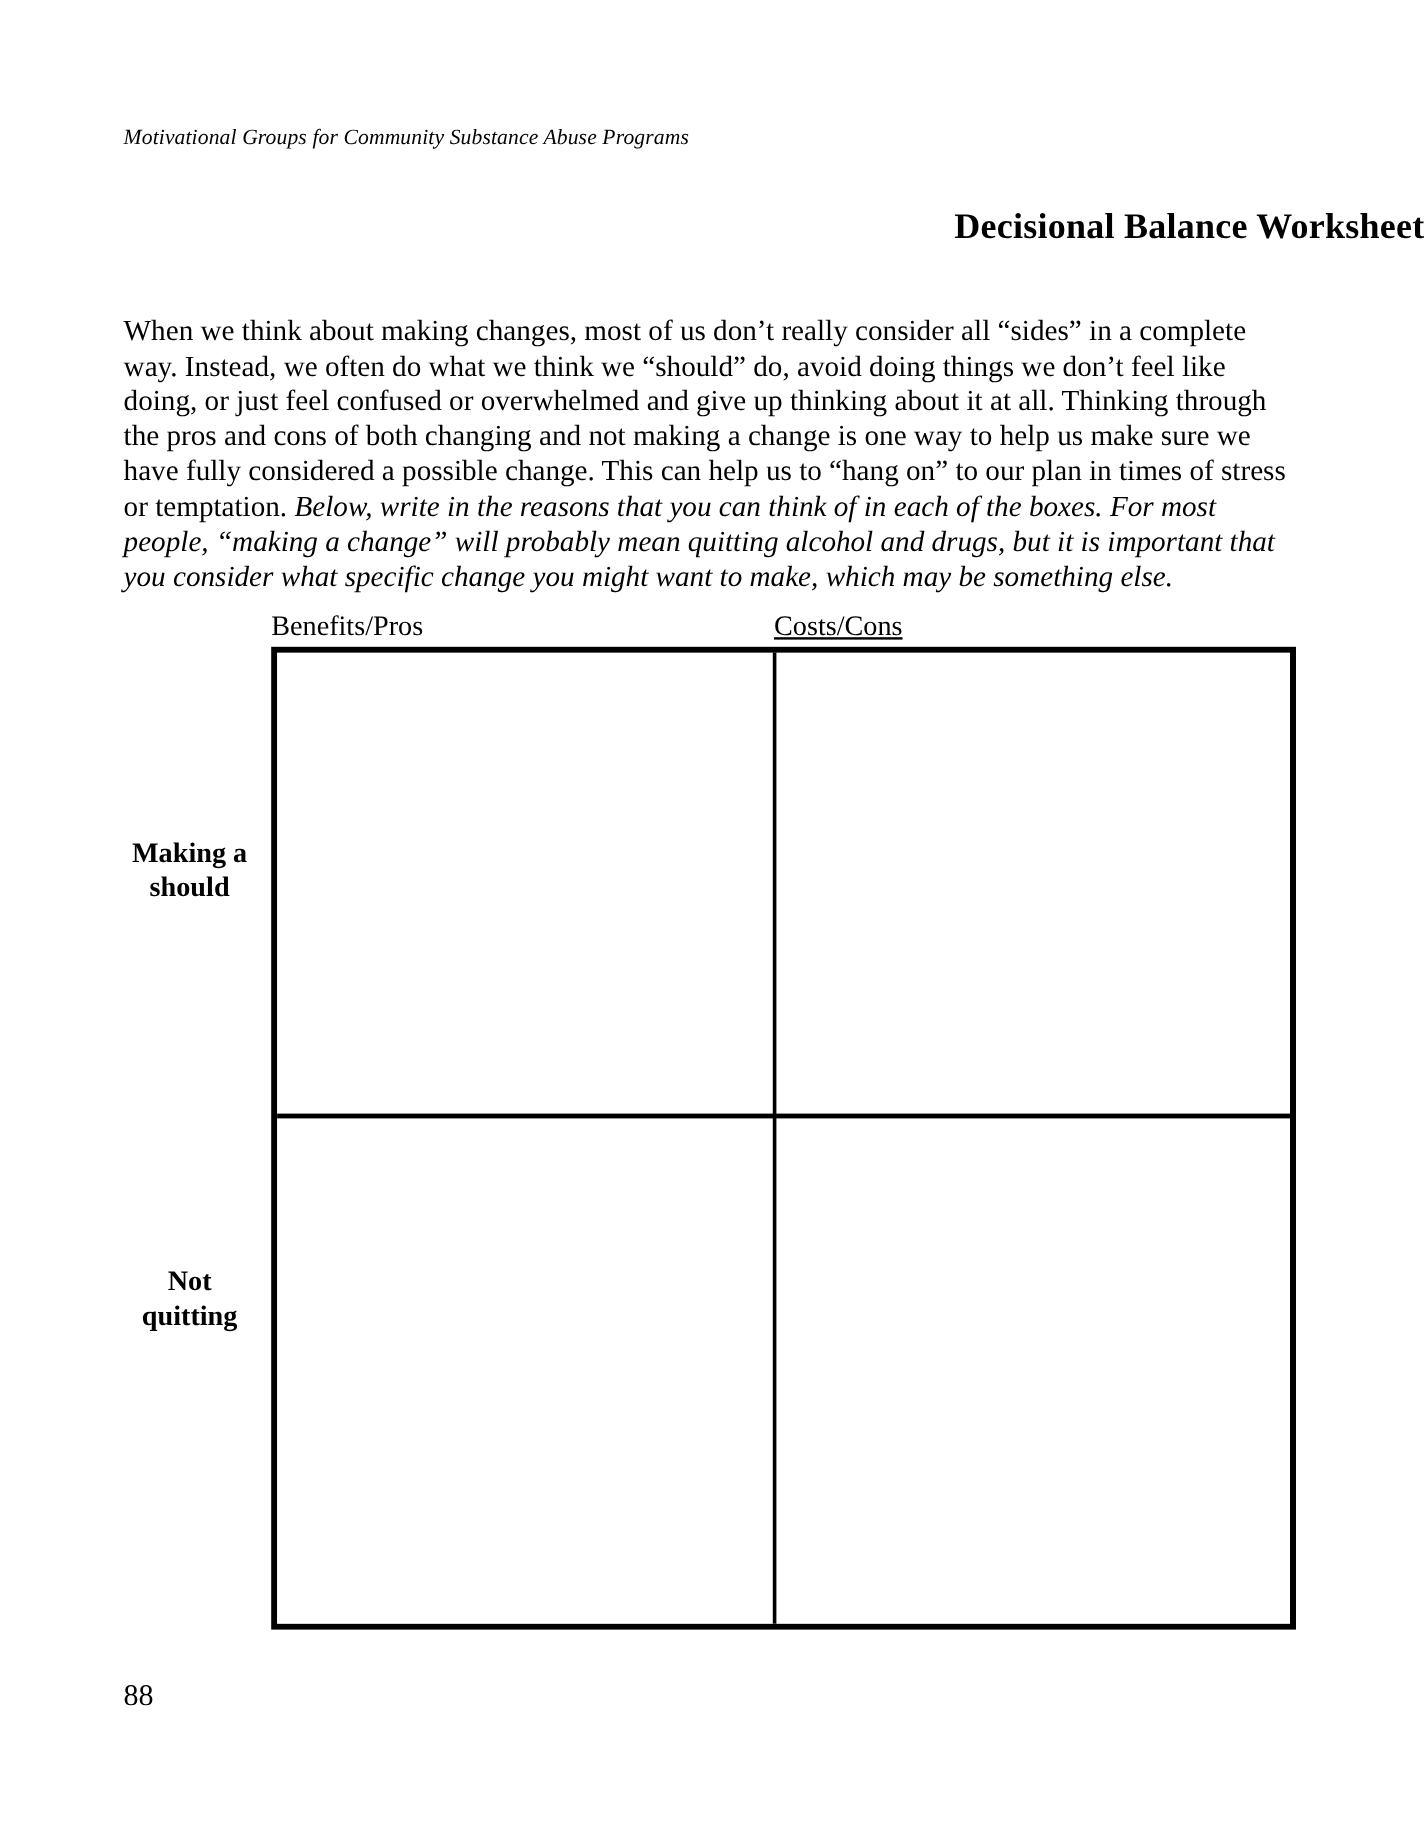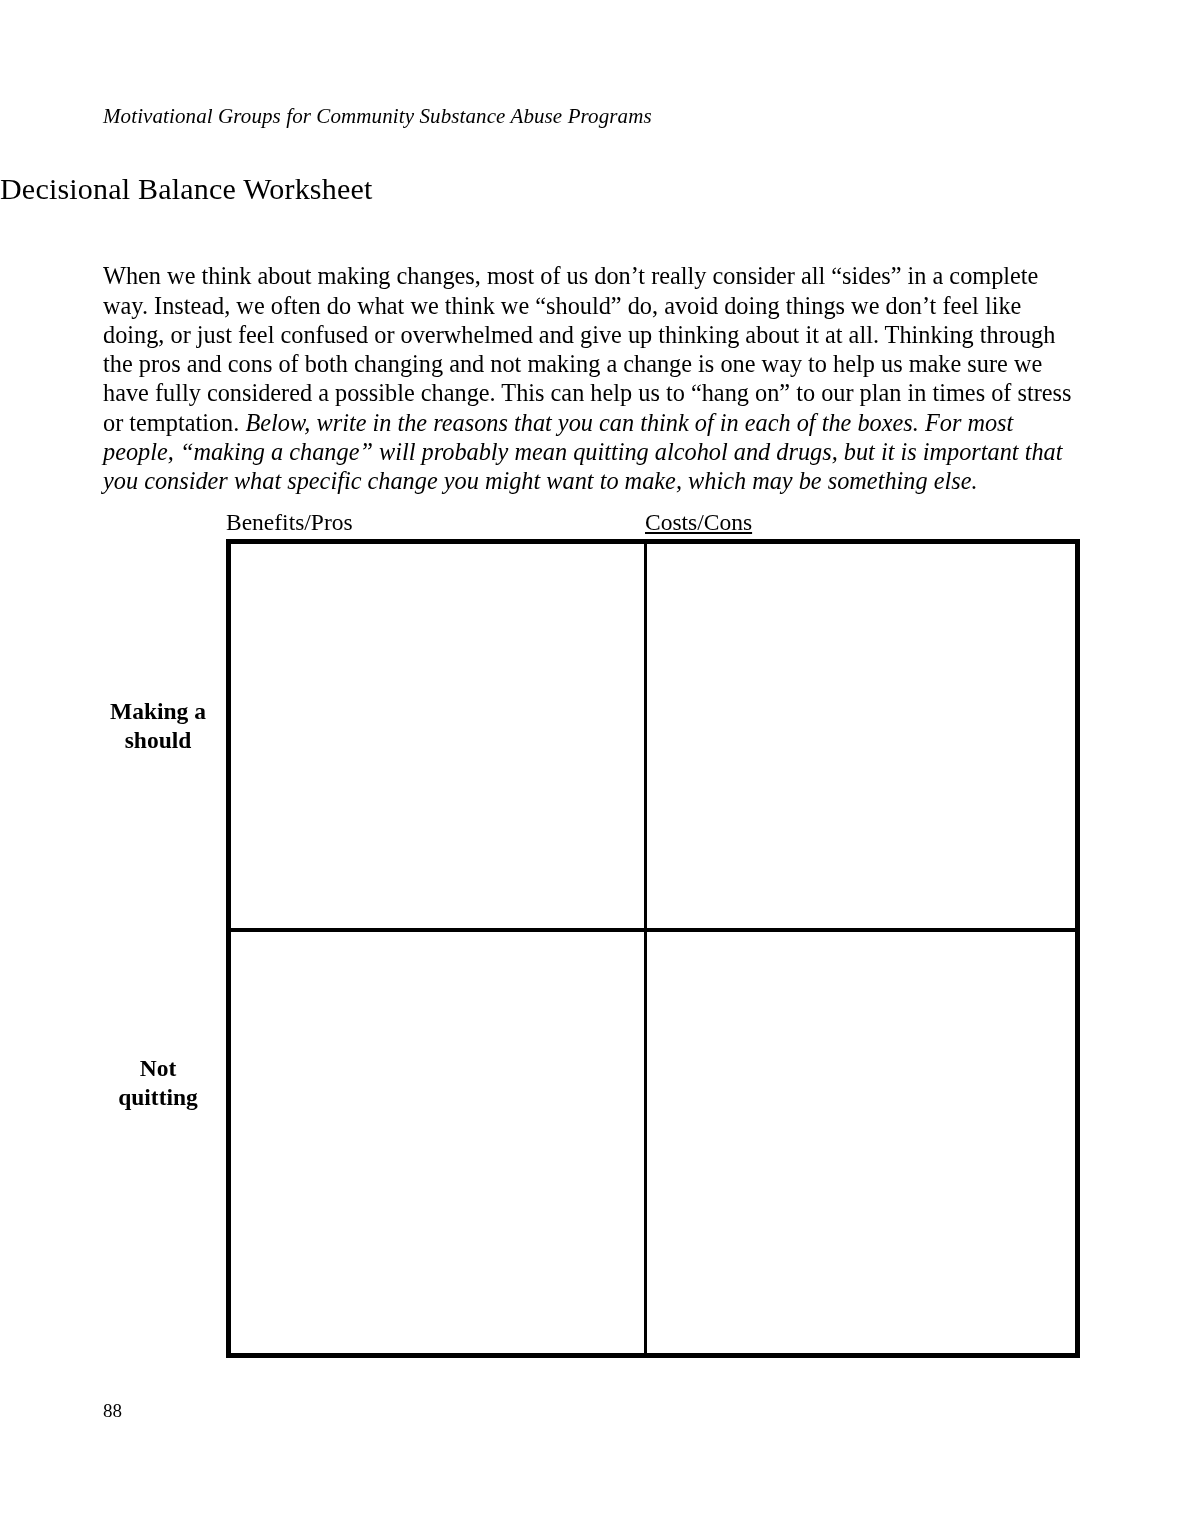--- a/index.html
+++ b/index.html
@@ -20,33 +20,33 @@
     position: absolute;
     inset: 0;
   }
 
   
   .running-head {
     position: absolute;
     left: 103px;
     top: 104px;
     font-style: italic;
-    font-size: 21px;
+    font-size: 18px;
     letter-spacing: 0.1px;
     white-space: nowrap;
   }
 
   
   .doc-title {
     position: absolute;
     left: 0;
     right: 0;
     top: 172px;
-    text-align: left;
-    font-weight: normal;
+    text-align: right;
+    font-weight: bold;
     font-size: 30px;
     letter-spacing: 0.2px;
   }
 
   
   .intro {
     position: absolute;
     left: 103px;
     top: 237px;
     width: 982px;
@@ -128,21 +128,21 @@
   .cell.r1c1 { left: 0px;   top: 0px;   width: 413px; height: 384px; }
   .cell.r1c2 { left: 416px; top: 0px;   width: 428px; height: 384px; }
   .cell.r2c1 { left: 0px;   top: 388px; width: 413px; height: 421px; }
   .cell.r2c2 { left: 416px; top: 388px; width: 428px; height: 421px; }
 
   
   .page-number {
     position: absolute;
     left: 103px;
     top: 1400px;
-    font-size: 19px;
+    font-size: 25px;
   }
 </style>
 </head>
 <body>
 
 <div class="page">
 
   <div class="running-head">Motivational Groups for Community Substance Abuse Programs</div>
 
   <div class="doc-title">Decisional Balance Worksheet</div>

